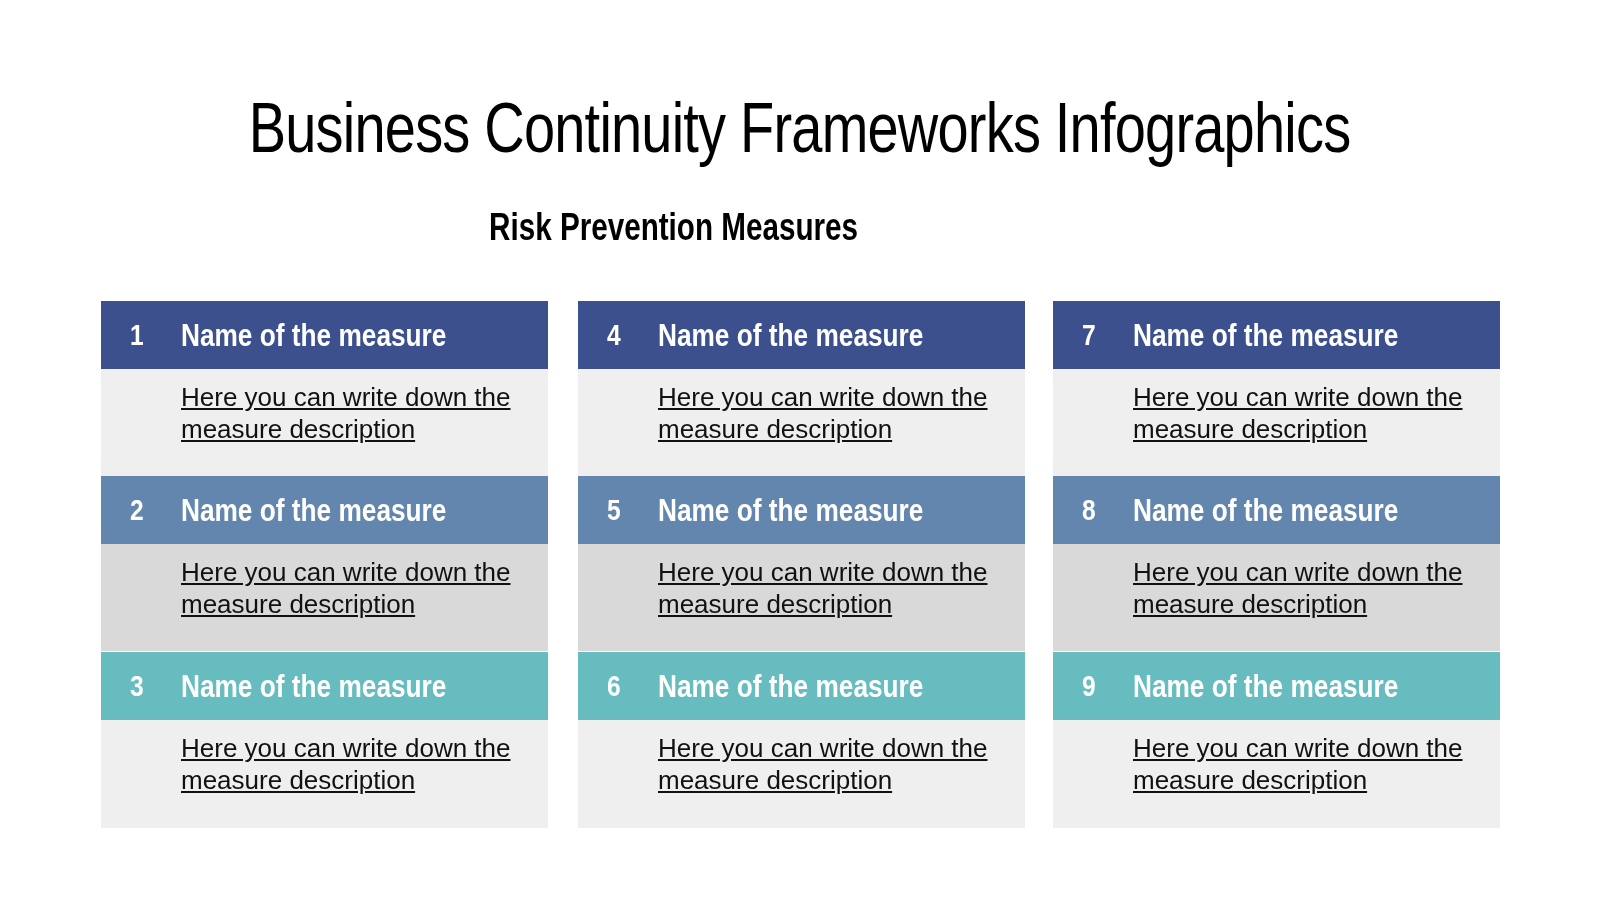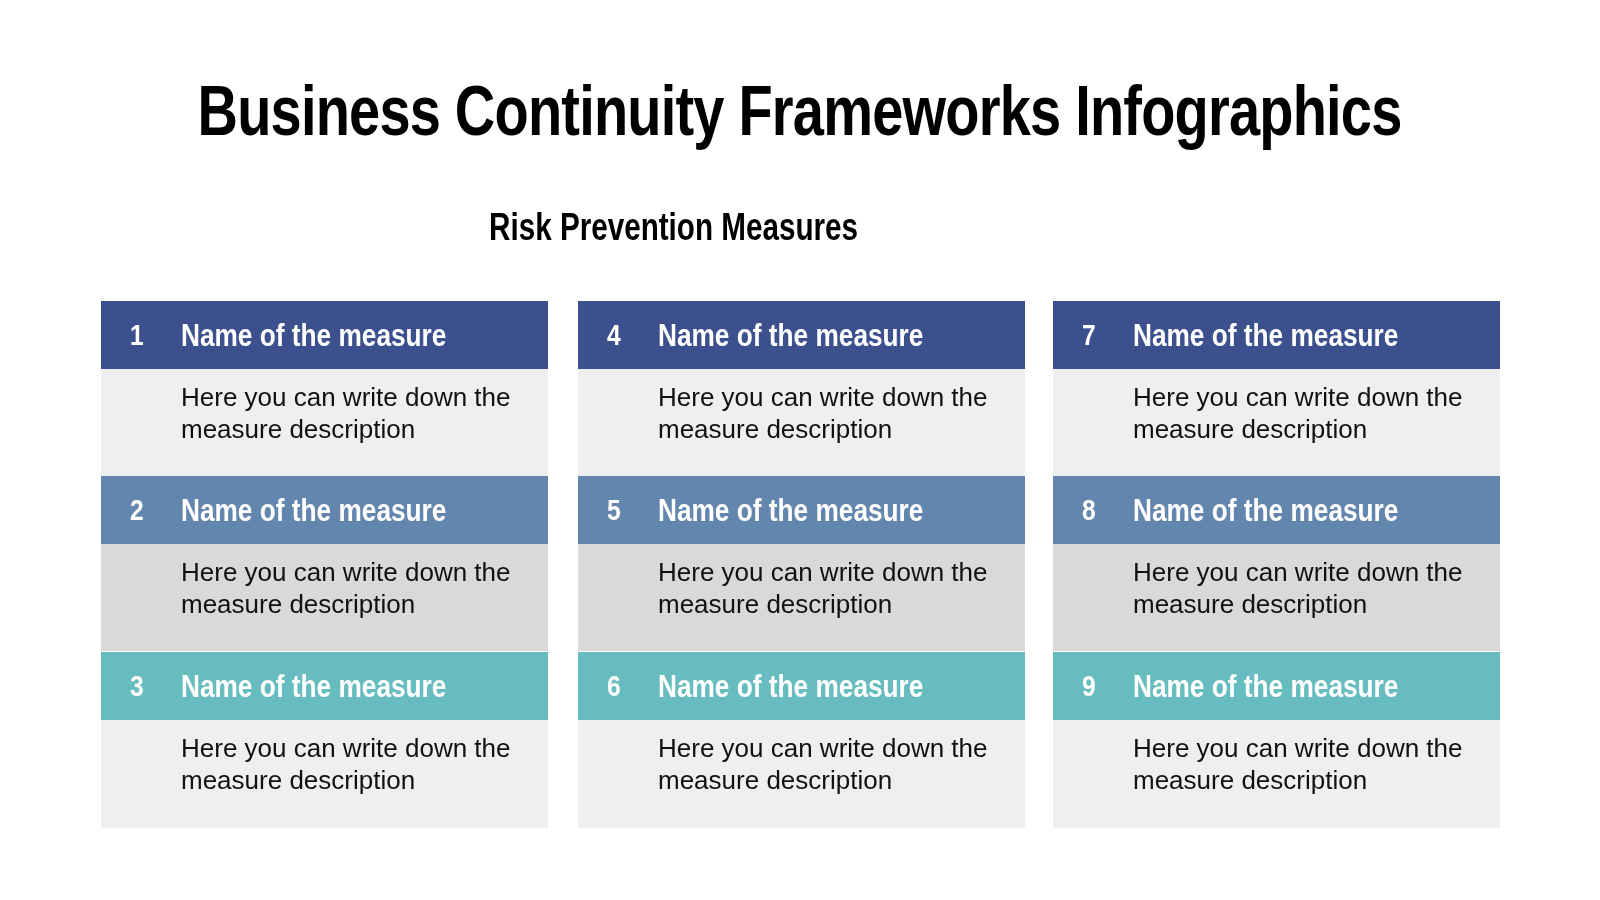--- a/index.html
+++ b/index.html
@@ -1,21 +1,21 @@
 <!DOCTYPE html>
 <html><head>
 <meta charset="utf-8">
 <style>
   * { box-sizing: border-box; margin: 0; padding: 0; }
   html, body { width: 1600px; height: 900px; background: #ffffff; overflow: hidden; }
   body { position: relative; font-family: "Liberation Sans", sans-serif; color: #000; }
 
   .title {
-    position: absolute; left: 0; top: 71px; width: 1600px;
-    text-align: center; font-weight: 700; font-size: 70px; line-height: 80px;
+    position: absolute; left: 0; top: 88px; width: 1600px;
+    text-align: center; font-weight: 400; font-size: 70px; line-height: 80px;
     letter-spacing: -1px;
   }
   .title span { display: inline-block; transform: scaleX(0.80); transform-origin: center; }
 
   .subtitle {
     position: absolute; left: 0; top: 204px; width: 1348px;
     text-align: center; font-weight: 700; font-size: 38px; line-height: 46px;
   }
   .subtitle span { display: inline-block; transform: scaleX(0.78); transform-origin: center; }
 
@@ -33,21 +33,21 @@
   .num span, .name span { display: inline-block; transform: scaleX(0.82); transform-origin: left center; }
   .name {
     position: absolute; left: 80px; top: 0; height: 68px; line-height: 68px;
     font-size: 32px; white-space: nowrap; text-align: right;
   }
   .card-body {
     position: absolute; left: 0; top: 68px; width: 447px; height: 107px;
   }
   .desc {
     position: absolute; left: 80px; top: 12px; width: 360px;
-    font-size: 26px; line-height: 32px; color: #111111;
+    font-size: 26px; line-height: 32px; color: #111111; text-decoration: underline;
   }
 </style>
 </head>
 <body>
 
 <h1 class="title"><span>Business Continuity Frameworks Infographics</span></h1>
 <h2 class="subtitle"><span>Risk Prevention Measures</span></h2>
 
 <div class="grid">
 

